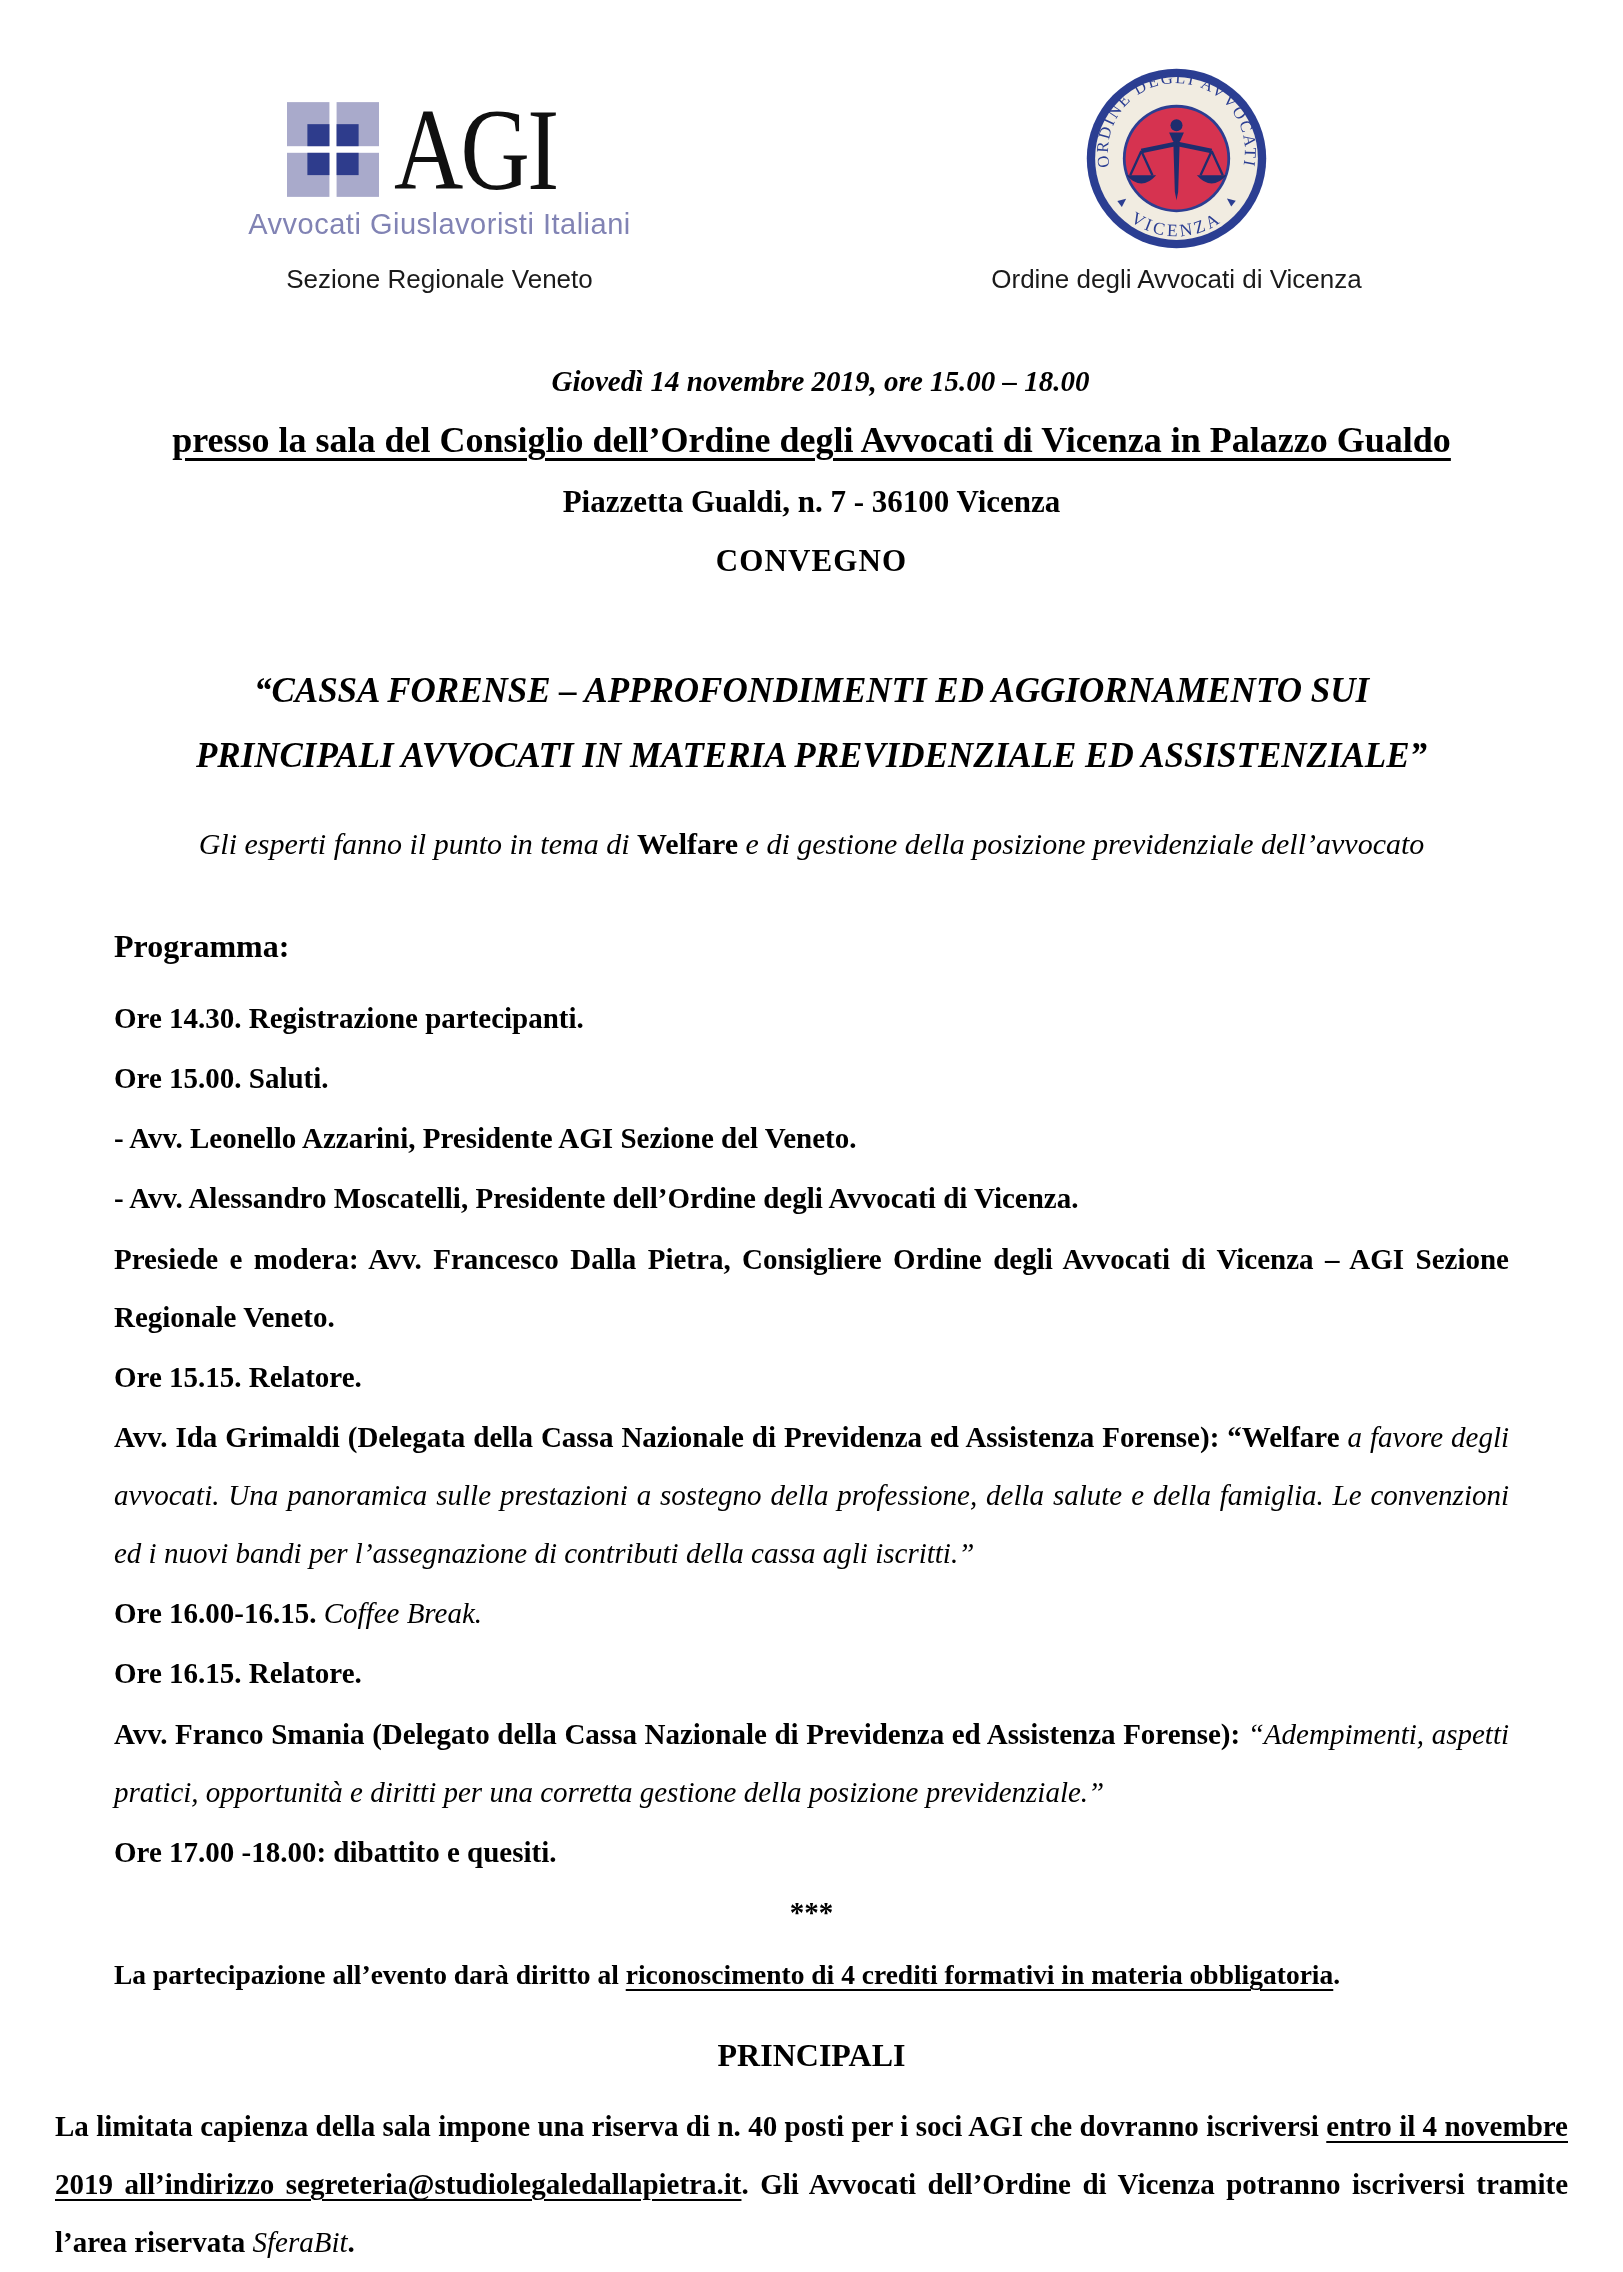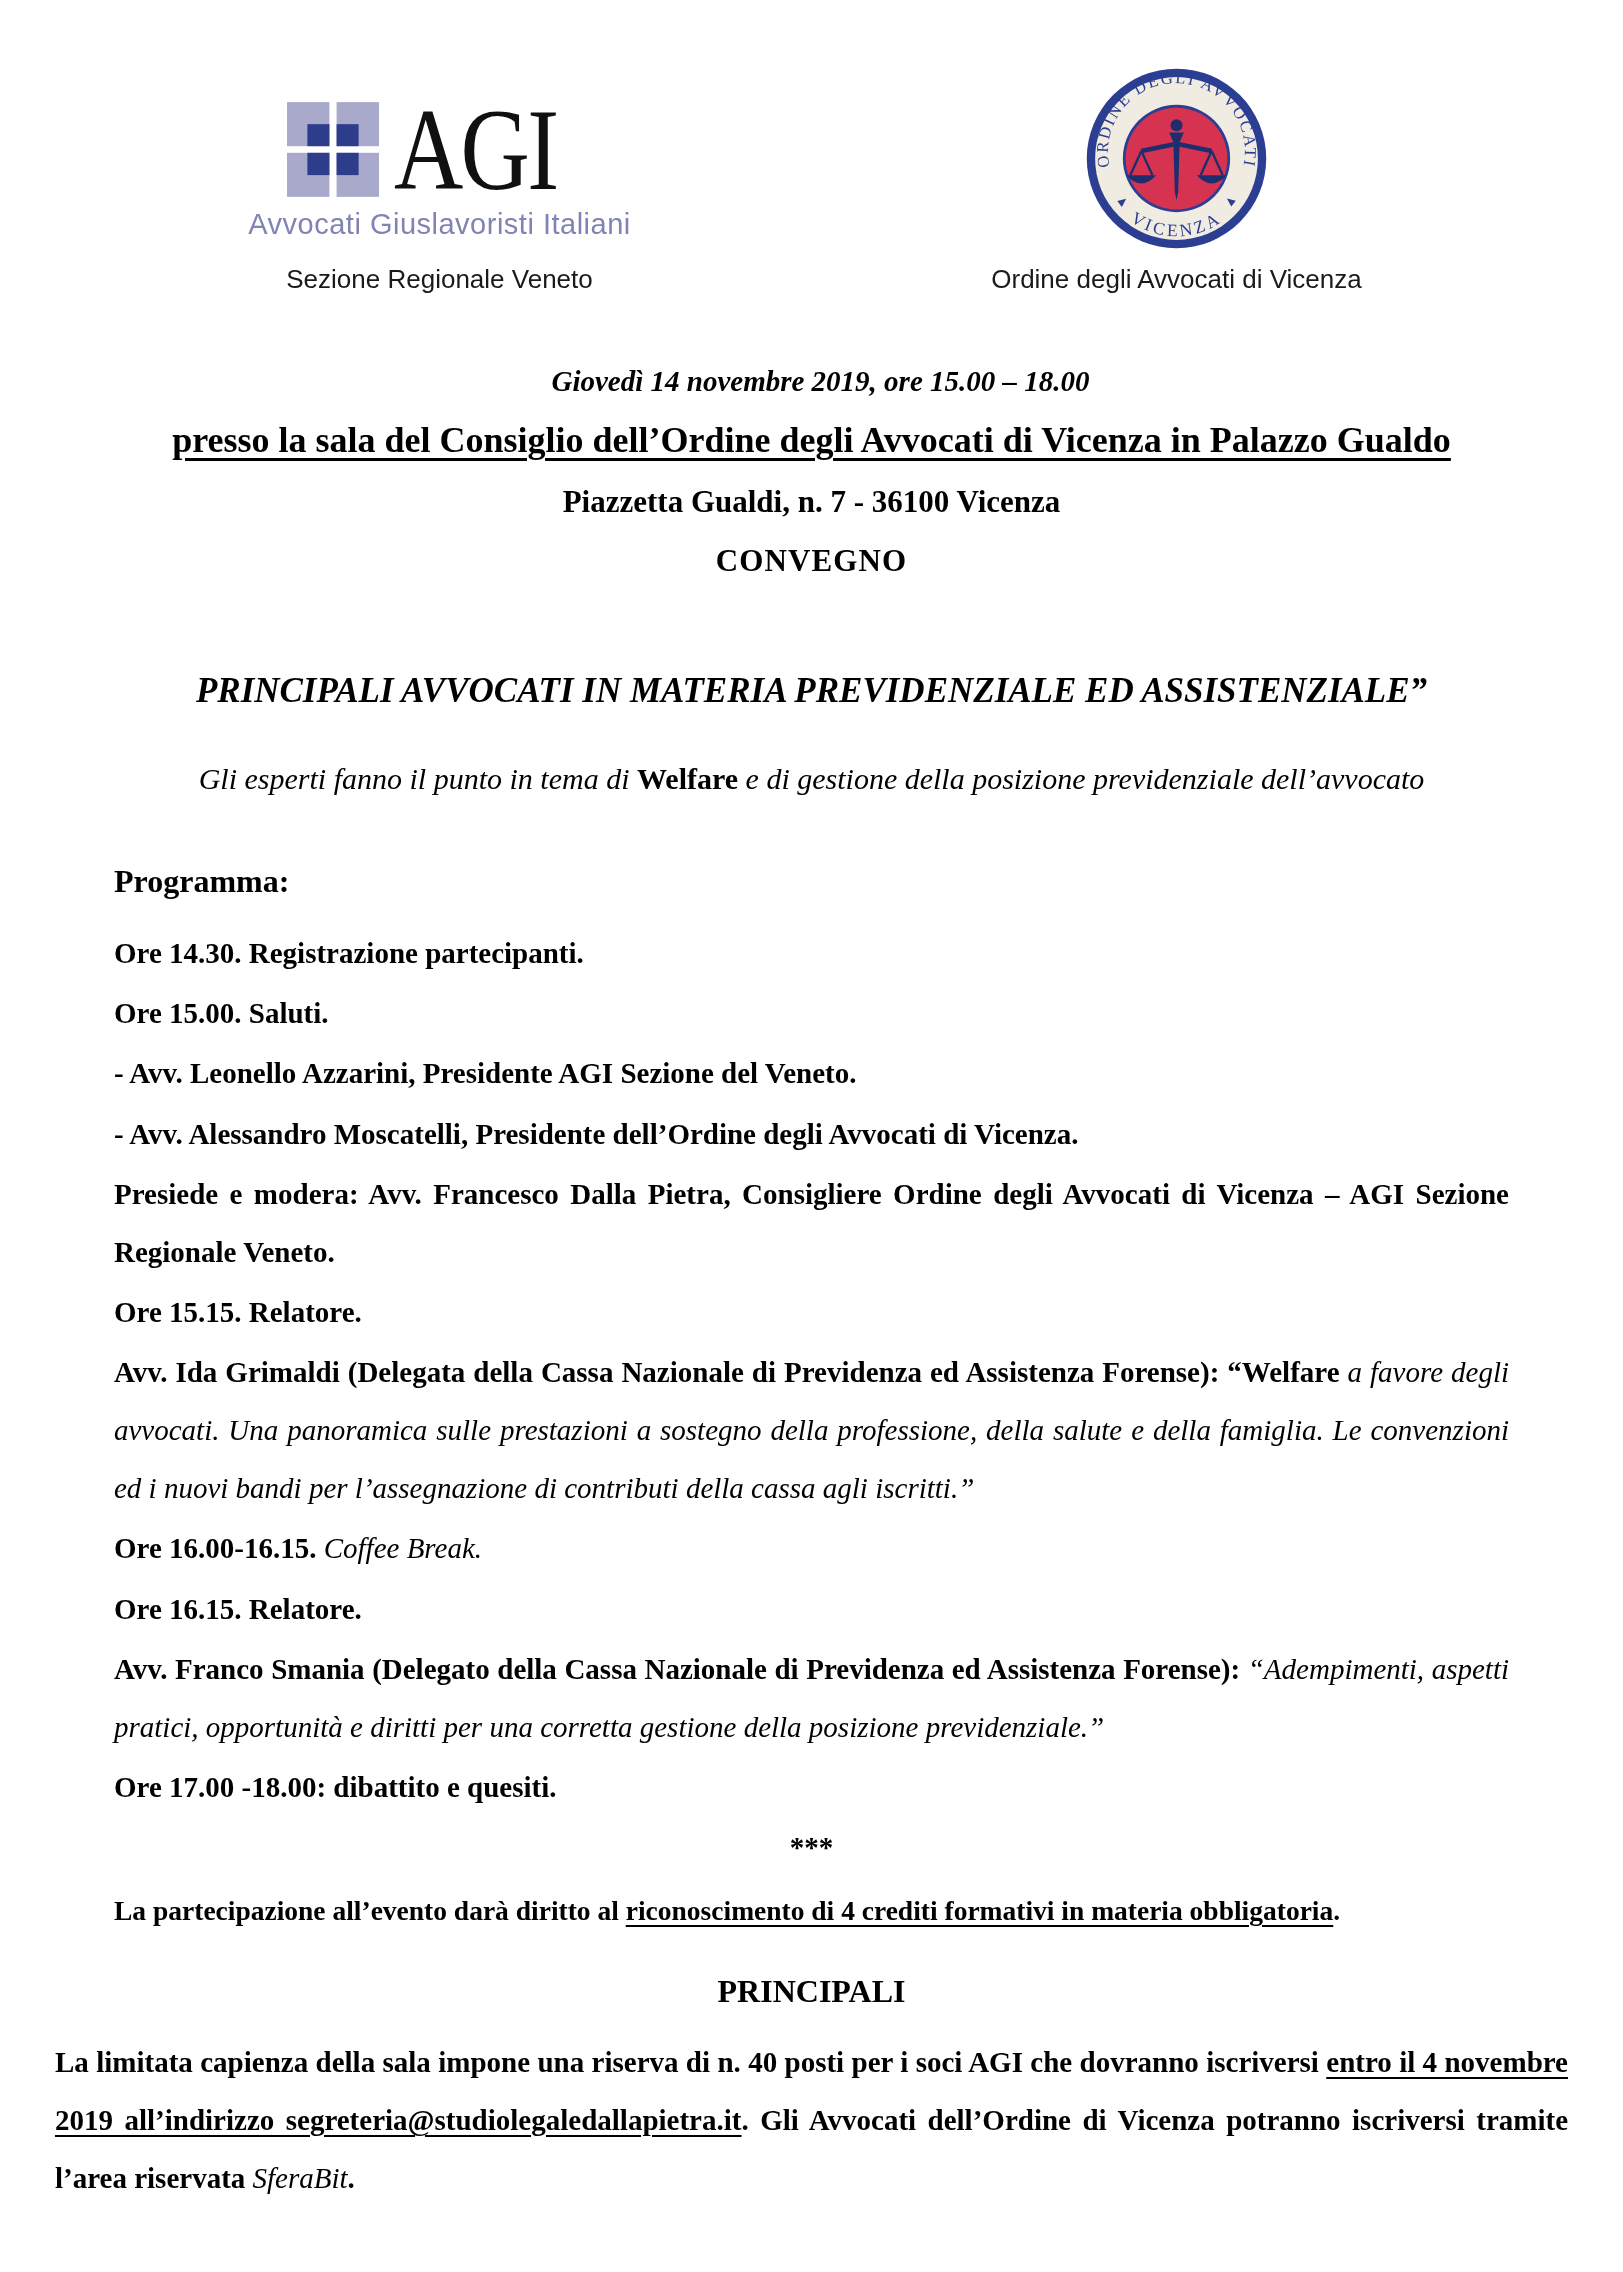--- a/index.html
+++ b/index.html
@@ -191,20 +191,21 @@
   </div>
 
   <div class="center-head">
     <p class="dateline">Giovedì 14 novembre 2019, ore 15.00 – 18.00</p>
     <p class="venue">presso la sala del Consiglio dell’Ordine degli Avvocati di Vicenza in Palazzo Gualdo</p>
     <p class="address">Piazzetta Gualdi, n. 7 - 36100 Vicenza</p>
     <p class="event-type">CONVEGNO</p>
   </div>
 
   <div class="doc-title">
+    <div>“CASSA FORENSE – APPROFONDIMENTI ED AGGIORNAMENTO SUI</div>
     <div>PRINCIPALI AVVOCATI IN MATERIA PREVIDENZIALE ED ASSISTENZIALE”</div>
   </div>
 
   <div class="subtitle"><span>Gli esperti fanno il punto in tema di </span><span class="b">Welfare</span><span> e di gestione della posizione previdenziale dell’avvocato</span></div>
 
   <div class="content">
     <div class="program-heading">Programma:</div>
 
     <div class="program">
       <p>Ore 14.30. Registrazione partecipanti.</p>

